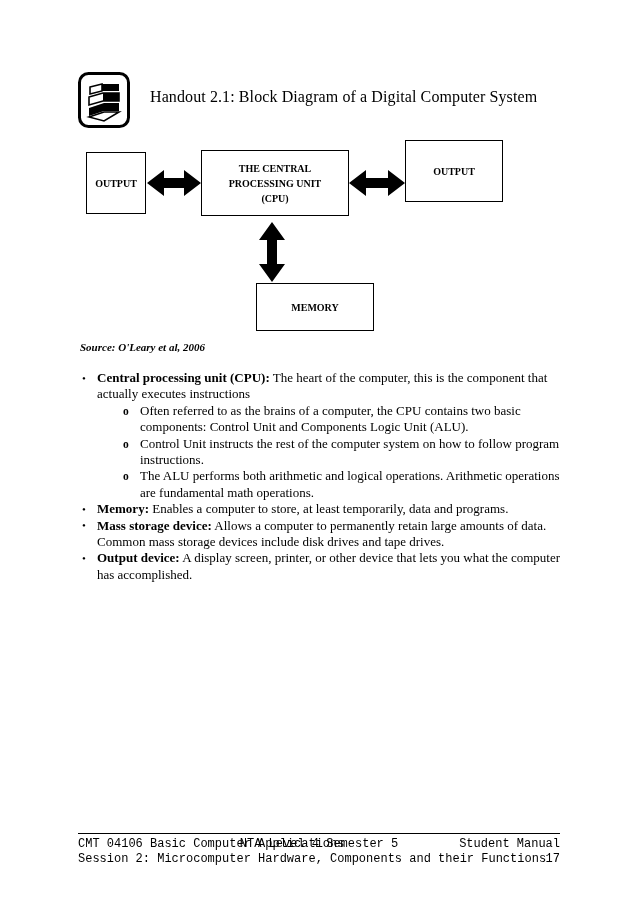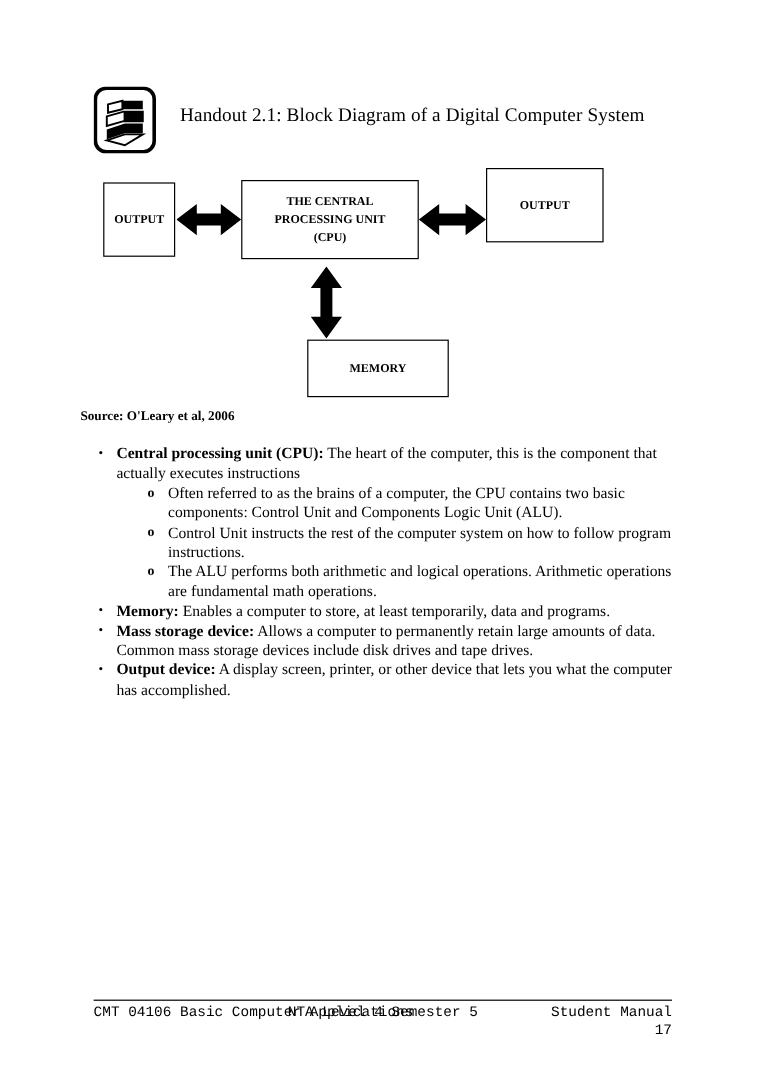--- a/index.html
+++ b/index.html
@@ -85,23 +85,24 @@
   .arrow-v {
     position: absolute;
     left: 257px;
     top: 222px;
     width: 30px;
     height: 60px;
   }
 
   .source-note {
     position: absolute;
-    left: 67px;
+    left: 80px;
     top: 341px;
     font-size: 11px;
+    font-style: italic;
     font-weight: bold;
     white-space: nowrap;
   }
 
   
   .body-list {
     position: absolute;
     left: 80px;
     top: 370px;
     width: 490px;
@@ -270,17 +271,18 @@
   </div>
 
   <div class="footer">
     <div class="footer-rule"></div>
     <div class="footer-row first">
       <span class="f-left">CMT 04106 Basic Computer Applications</span>
       <span class="f-center">NTA Level 4 Semester 5</span>
       <span class="f-right">Student Manual</span>
     </div>
     <div class="footer-row">
+      <span class="f-left">Session 2: Microcomputer Hardware, Components and their Functions</span>
       <span class="f-right">17</span>
     </div>
   </div>
 
 </div>
 
 </body></html>

